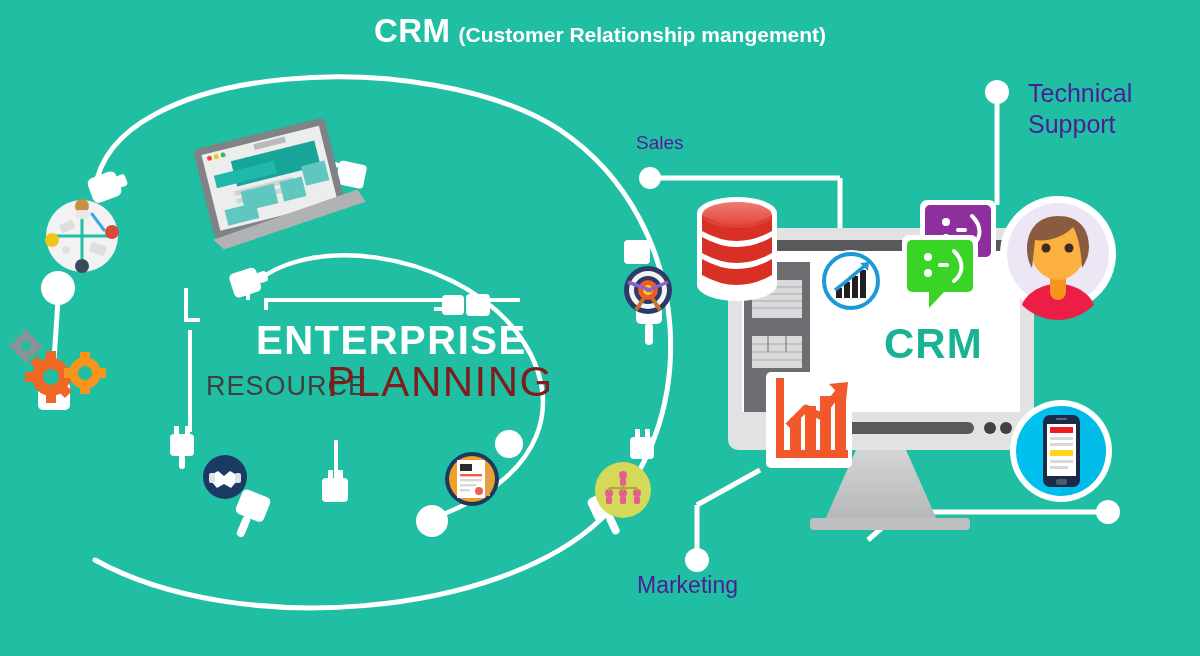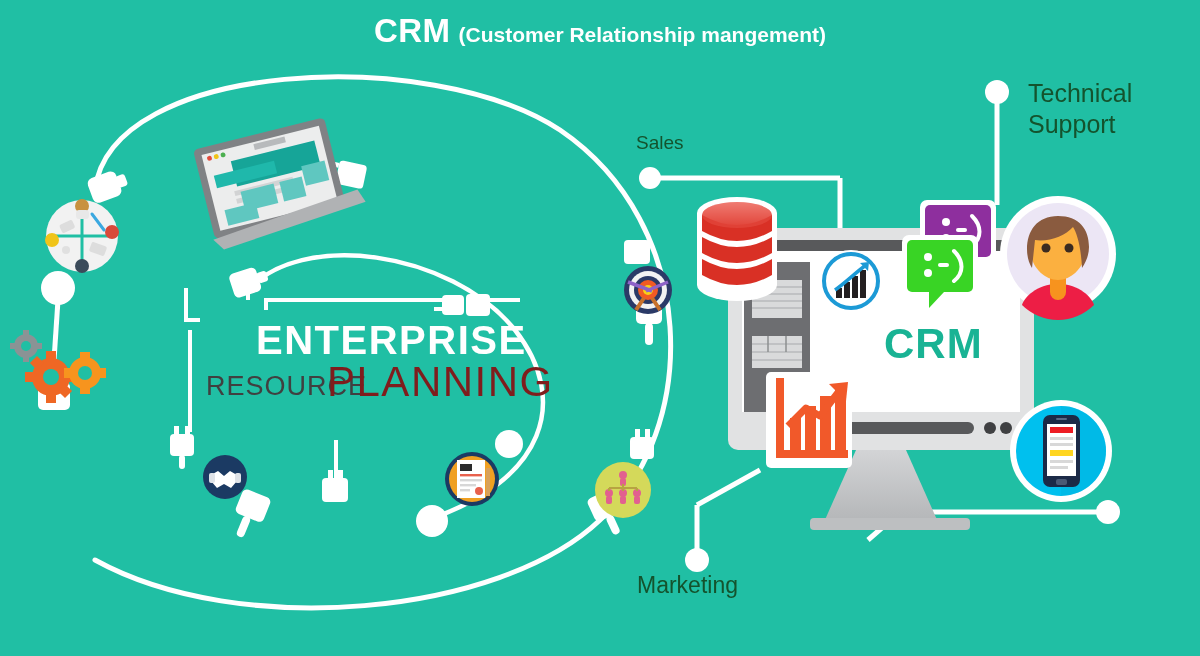--- a/index.html
+++ b/index.html
@@ -22,21 +22,21 @@
     font-size:33px;font-weight:bold;color:#ffffff;letter-spacing:0.5px;
     font-family:"Liberation Sans", sans-serif;
   }
   #title-sub{
     font-size:21px;font-weight:bold;color:#ffffff;margin-left:8px;
     font-family:"Liberation Sans", sans-serif;
   }
 
   
   .arc-label{
-    position:absolute;color:#14532d;font-weight:300;
+    position:absolute;color:#4c1d95;font-weight:300;
     font-family:"Liberation Sans", sans-serif;
     white-space:pre-line;line-height:1.22;
   }
   #label-sales{left:636px;top:131px;font-size:19px;}
   #label-marketing{left:637px;top:571px;font-size:23px;}
   #label-techsupport{left:1028px;top:78px;font-size:25px;}
   #label-custservice{left:1004px;top:529px;font-size:25px;}
 
   
   #erp-enterprise{

